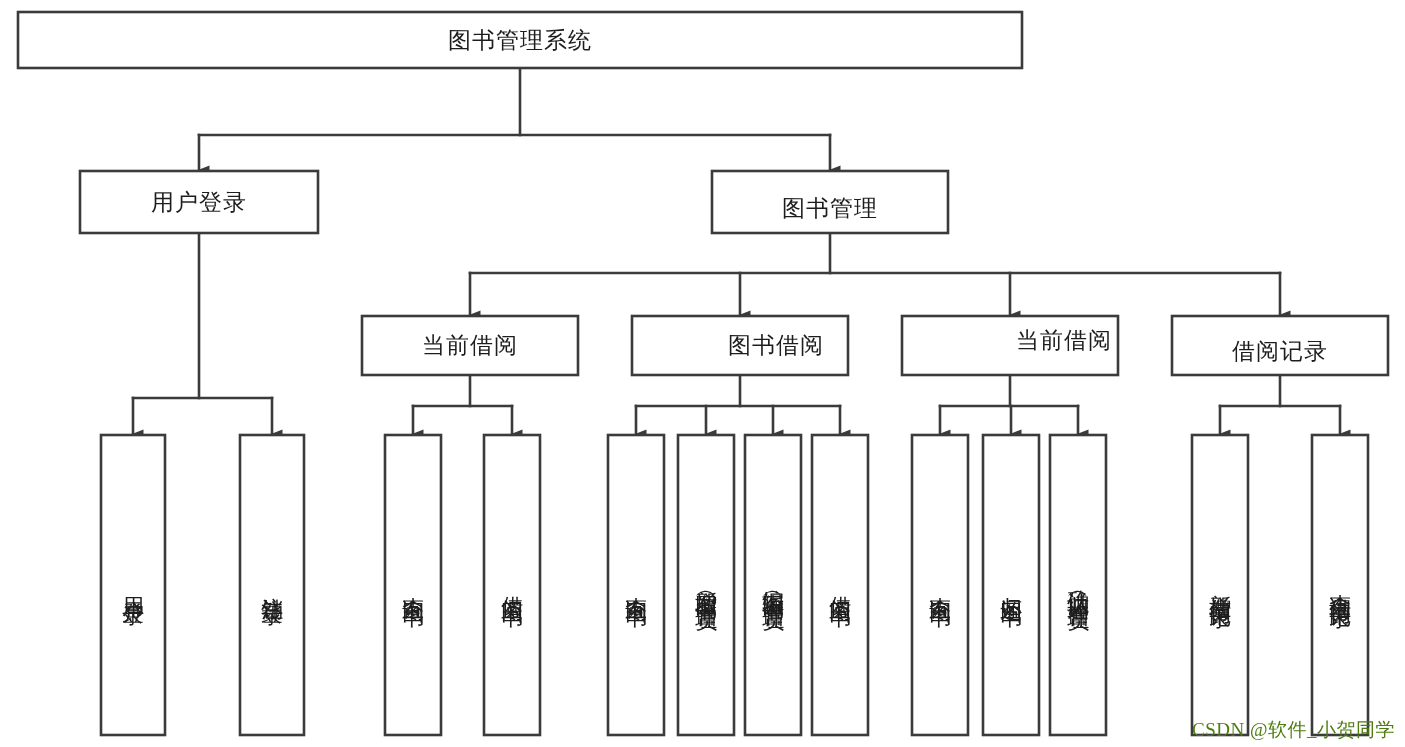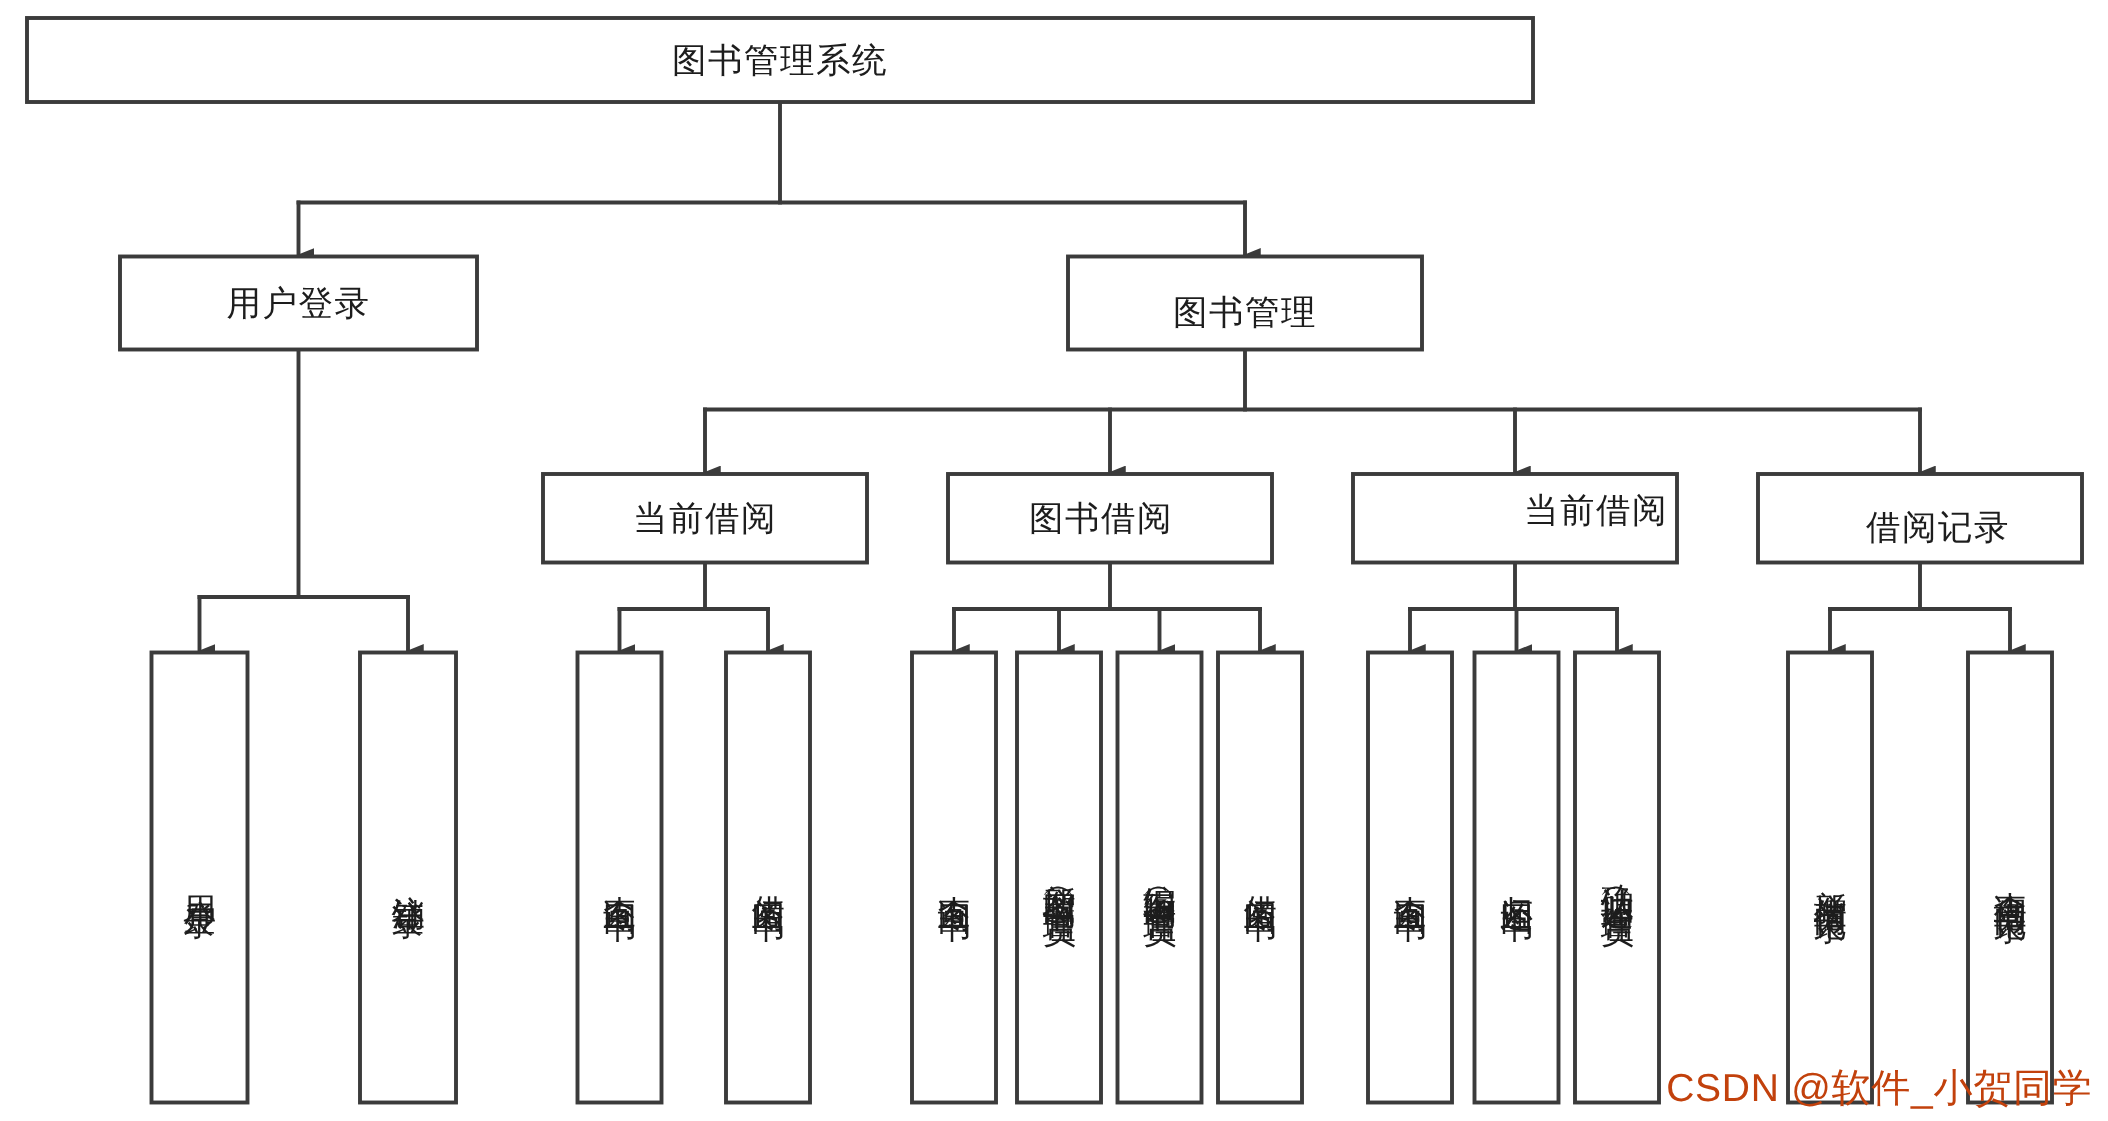--- a/index.html
+++ b/index.html
@@ -59,25 +59,25 @@
     text-orientation: upright;
     font-size: 22px;
     line-height: 1.2;
     letter-spacing: 3px;
     padding: 8px 0;
   }
   .watermark {
     position: absolute;
     right: 10px;
     bottom: 4px;
-    font-size: 26px;
-    color: #c2410c;
+    font-size: 19px;
+    color: #4d7c0f;
     letter-spacing: 0.5px;
     white-space: nowrap;
-    font-family: Liberation Sans, sans-serif;
+    font-family: Liberation Serif, serif;
   }
 </style>
 </head>
 <body>
 
 <div id="diagram-root">
 
   <svg id="diagram-svg" viewBox="0 0 1405 747">
     <defs>
       <marker id="arrowhead" markerWidth="10" markerHeight="12" refX="4.6" refY="10.5" orient="auto" markerUnits="userSpaceOnUse">
@@ -155,23 +155,23 @@
         <rect class="node-box" x="1192" y="435" width="56" height="300"></rect>
         <rect class="node-box" x="1312" y="435" width="56" height="300"></rect>
       </g>
   </svg>
 
   <div id="label-layer">
       <div class="node-label horizontal" style="left: 18px; top: 12px; width: 1004px; height: 56px;">图书管理系统</div>
       <div class="node-label horizontal" style="left: 80px; top: 171px; width: 238px; height: 62px;">用户登录</div>
       <div class="node-label horizontal" style="left: 712px; top: 171px; width: 236px; height: 74px;">图书管理</div>
       <div class="node-label horizontal" style="left: 362px; top: 316px; width: 216px; height: 59px;">当前借阅</div>
-      <div class="node-label horizontal" style="left: 626px; top: 316px; width: 216px; height: 59px;">图书借阅</div>
+      <div class="node-label horizontal" style="left: 668px; top: 316px; width: 216px; height: 59px;">图书借阅</div>
       <div class="node-label horizontal" style="left: 956px; top: 316px; width: 216px; height: 49px;">当前借阅</div>
-      <div class="node-label horizontal" style="left: 1172px; top: 316px; width: 216px; height: 70px; margin-left: 12px;">借阅记录</div>
+      <div class="node-label horizontal" style="left: 1172px; top: 316px; width: 216px; height: 70px;">借阅记录</div>
       <div class="node-label vertical" style="left: 101px; top: 435px; width: 64px; height: 300px;">用户登录</div>
       <div class="node-label vertical" style="left: 240px; top: 435px; width: 64px; height: 300px;">注销登录</div>
       <div class="node-label vertical" style="left: 385px; top: 435px; width: 56px; height: 300px;">查询图书</div>
       <div class="node-label vertical" style="left: 484px; top: 435px; width: 56px; height: 300px;">借阅图书</div>
       <div class="node-label vertical" style="left: 608px; top: 435px; width: 56px; height: 300px;">查询图书</div>
       <div class="node-label vertical" style="left: 678px; top: 435px; width: 56px; height: 300px;">新增图书（管理员）</div>
       <div class="node-label vertical" style="left: 745px; top: 435px; width: 56px; height: 300px;">编辑图书（管理员）</div>
       <div class="node-label vertical" style="left: 812px; top: 435px; width: 56px; height: 300px;">借阅图书</div>
       <div class="node-label vertical" style="left: 912px; top: 435px; width: 56px; height: 300px;">查询图书</div>
       <div class="node-label vertical" style="left: 983px; top: 435px; width: 56px; height: 300px;">归还图书</div>

